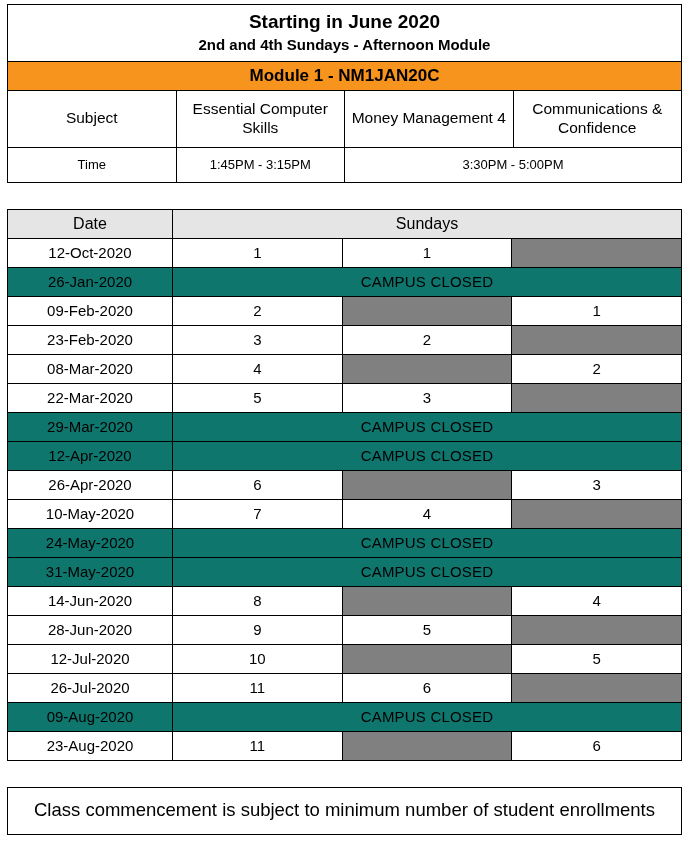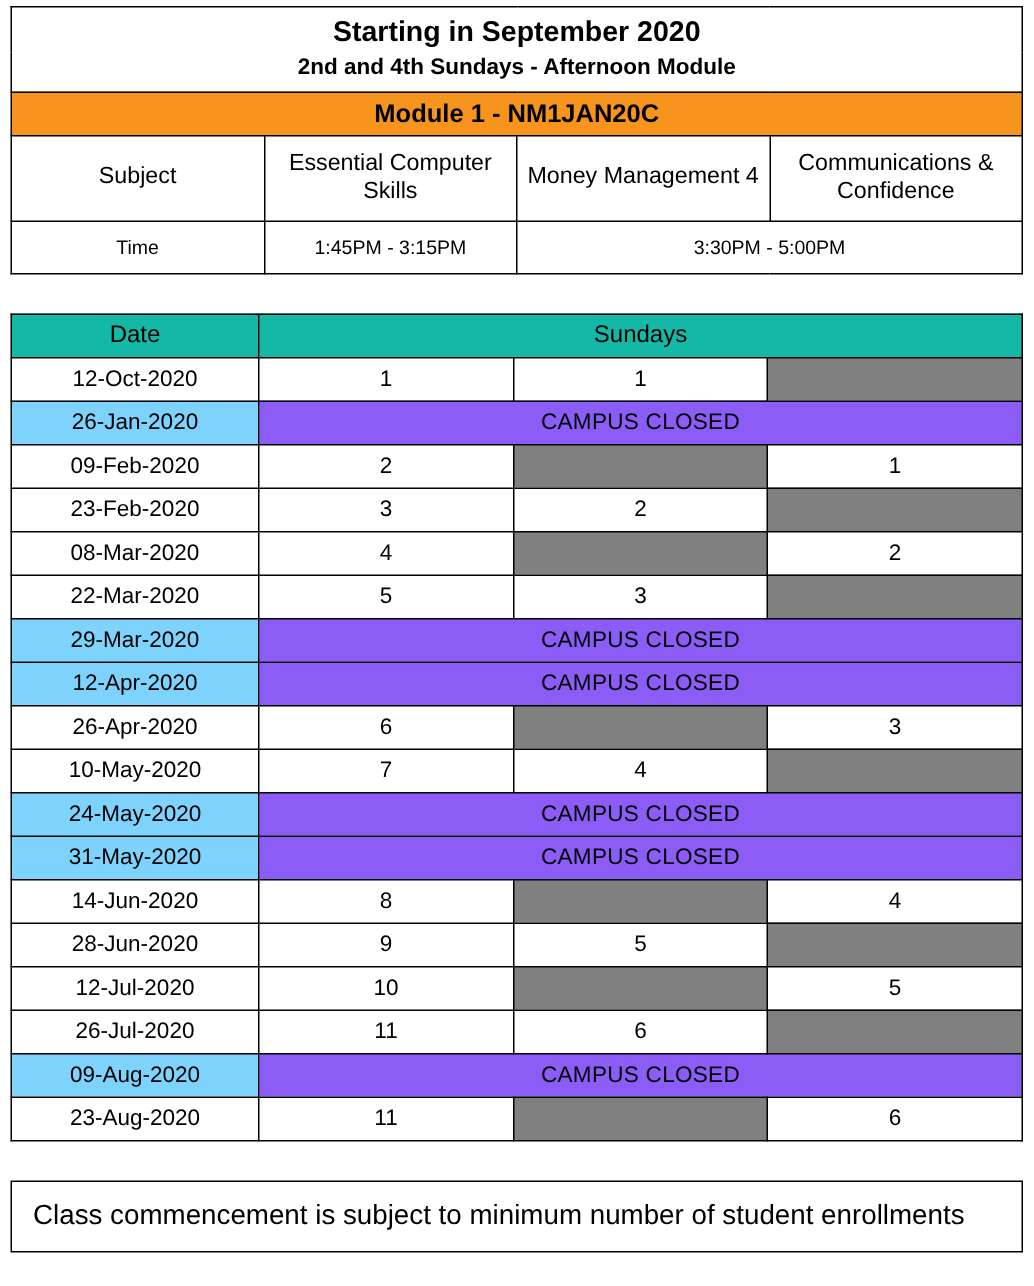--- a/index.html
+++ b/index.html
@@ -83,62 +83,62 @@
   .schedule-table th {
     border: 1px solid #000;
     text-align: center;
     vertical-align: middle;
     font-size: 15px;
     height: 26px;
     padding: 1px 2px;
     font-weight: normal;
   }
   .schedule-head td {
-    background: #14b8a6;
+    background: #e5e5e5;
     font-size: 16px;
   }
   .date-cell {
     width: 160px;
   }
   .closed-date {
-    background: #7dd3fc;
+    background: #0f766e;
     font-weight: bold;
     font-size: 14.5px;
   }
   .closed-text {
-    background: #8b5cf6;
+    background: #0f766e;
     font-weight: bold;
     font-size: 14.5px;
     letter-spacing: 0.2px;
   }
   .filled {
     background: #808080;
   }
 
   
   .note {
     width: 675px;
     margin: 26px auto 0 auto;
     border: 1px solid #000;
     box-sizing: border-box;
     padding: 10px 14px 12px 14px;
-    text-align: left;
+    text-align: center;
     font-size: 18.5px;
     line-height: 1.3;
   }
 </style>
 </head>
 <body>
 
 <div class="page">
 
   <table class="header-table">
     <tbody>
         <tr class="title-row">
-      <td colspan="4">Starting in September 2020</td>
+      <td colspan="4">Starting in June 2020</td>
     </tr>
     <tr class="subtitle-row">
       <td colspan="4">2nd and 4th Sundays - Afternoon Module</td>
     </tr>
     <tr class="module-row">
       <td colspan="4">Module 1 - NM1JAN20C</td>
     </tr>
     <tr class="subject-row">
       <td style="width:165px">Subject</td>
       <td style="width:178px">Essential Computer Skills</td>

